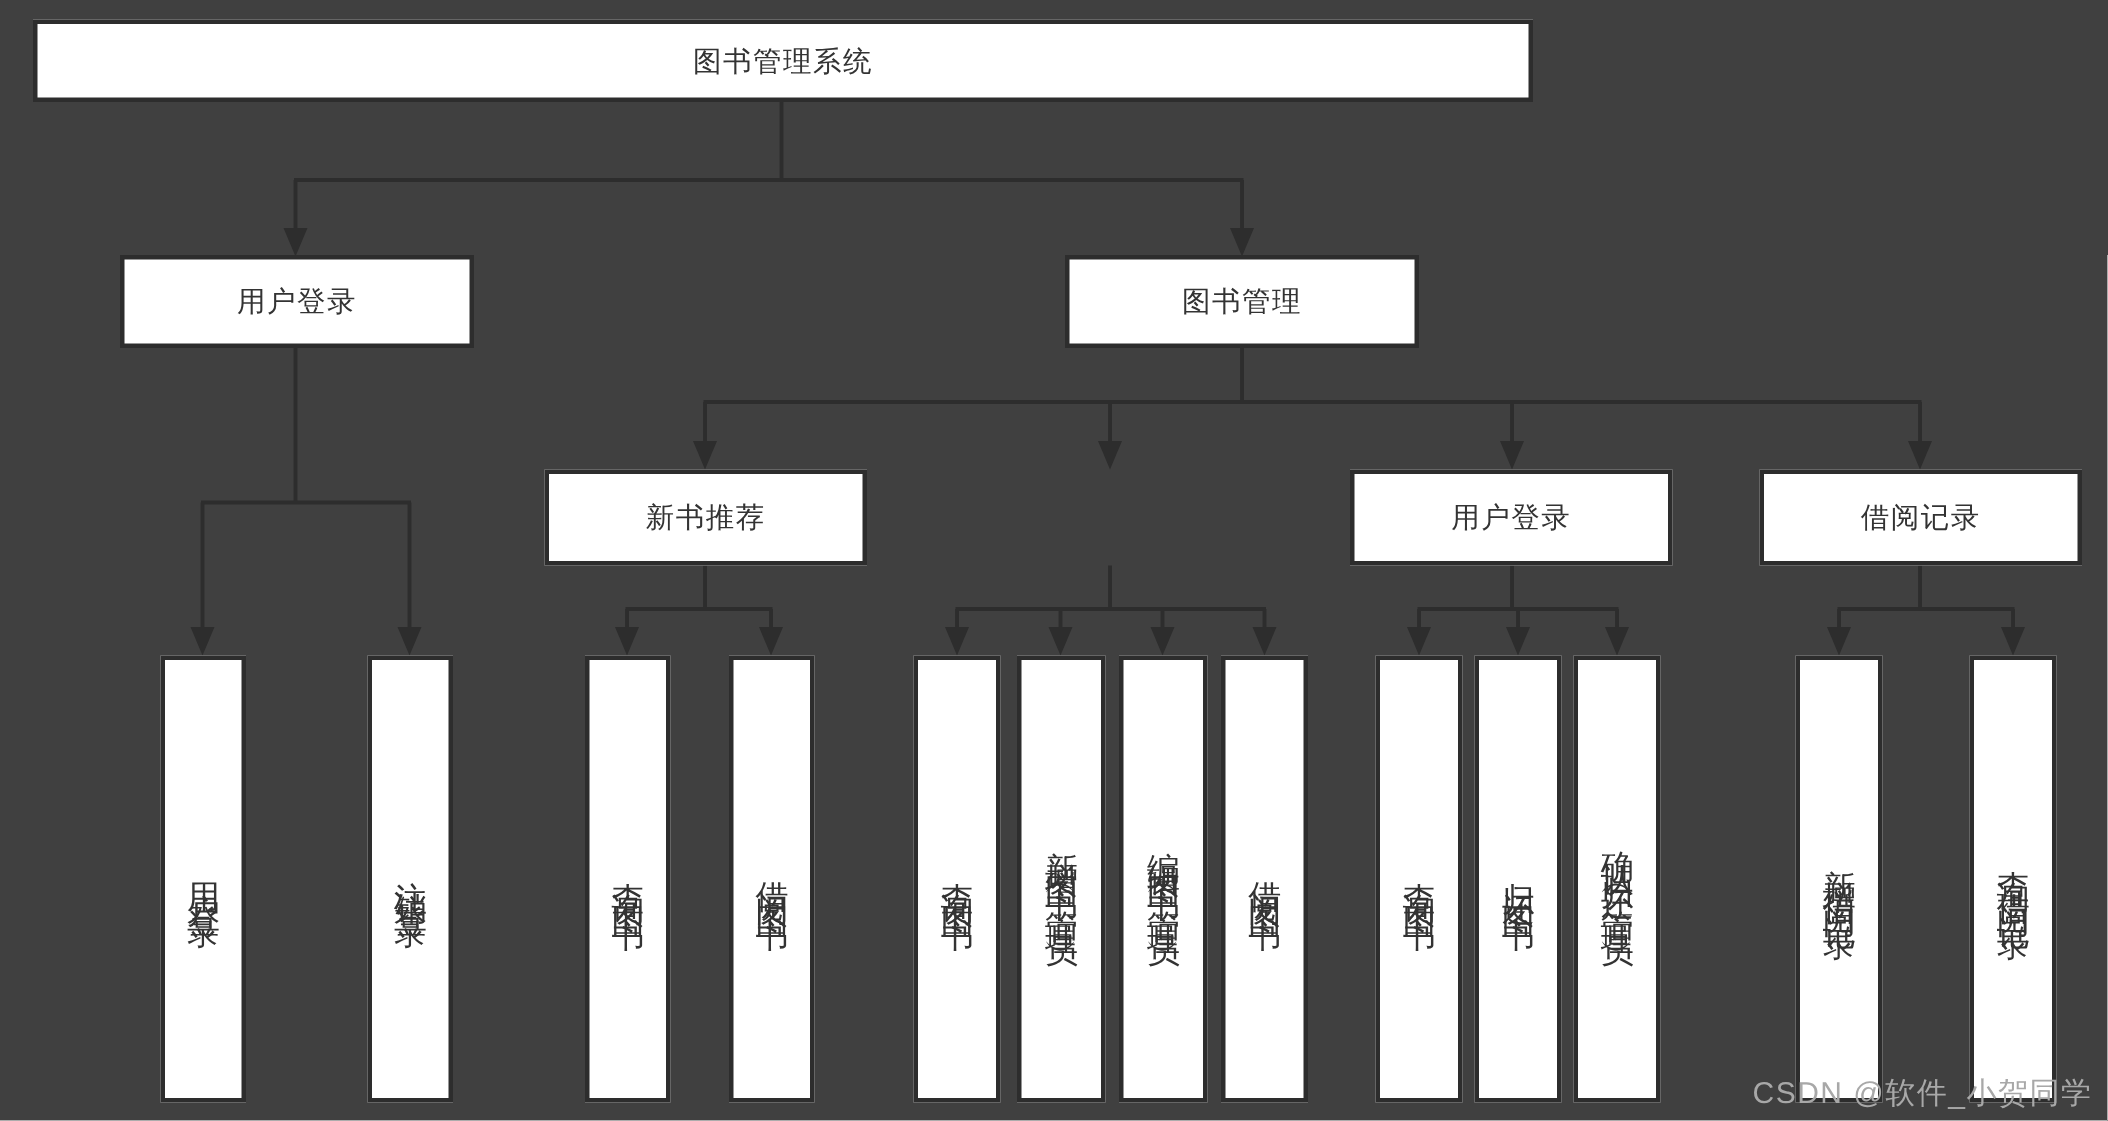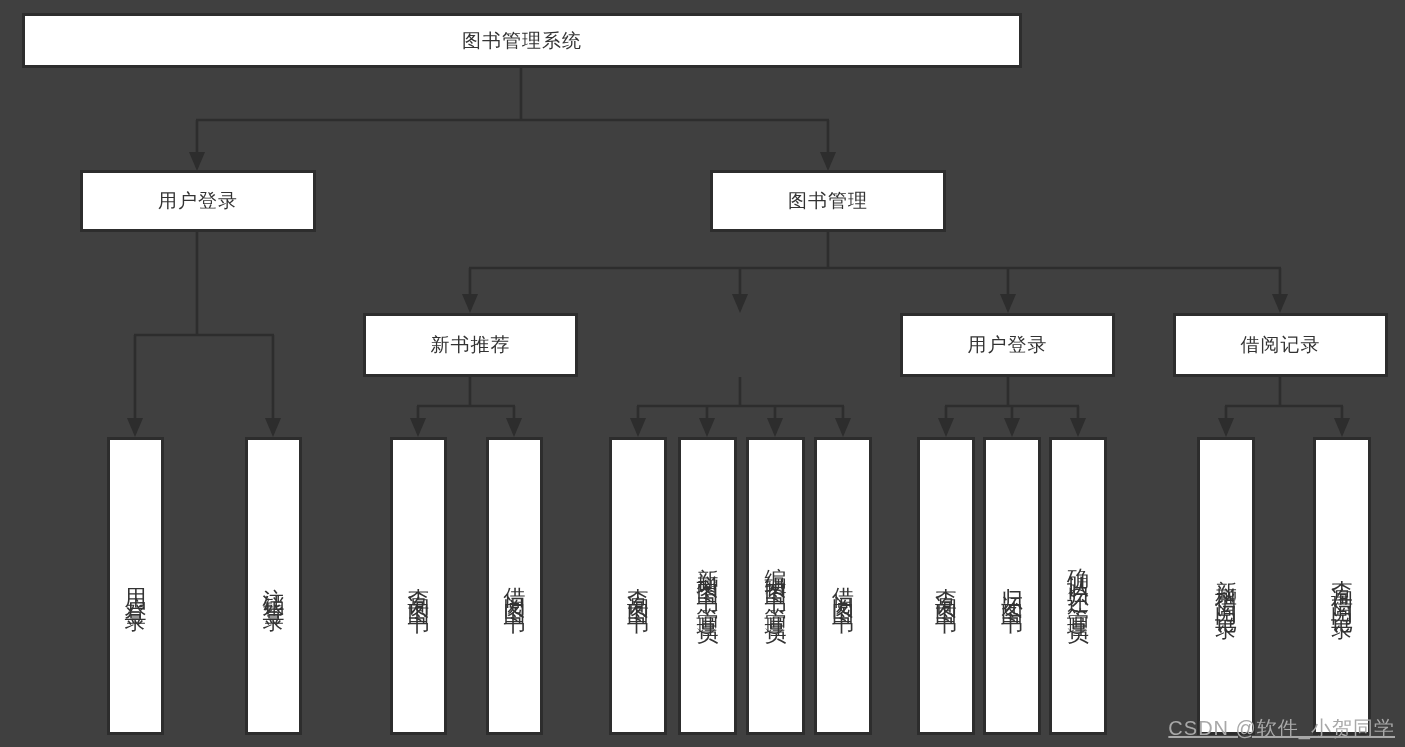--- a/index.html
+++ b/index.html
@@ -37,21 +37,20 @@
     line-height: 1.1;
   }
   .watermark {
     position: absolute;
     right: 10px;
     bottom: 5px;
     font-size: 20px;
     color: #a8a8a8;
     letter-spacing: 1px;
     white-space: nowrap;
-    text-decoration: underline;
   }
 </style>
 </head>
 <body>
 
 <div class="stage">
 
   <svg class="wires" viewBox="0 0 1405 747" xmlns="http://www.w3.org/2000/svg">
     <path class="lines" d="
       M521 68 V121

